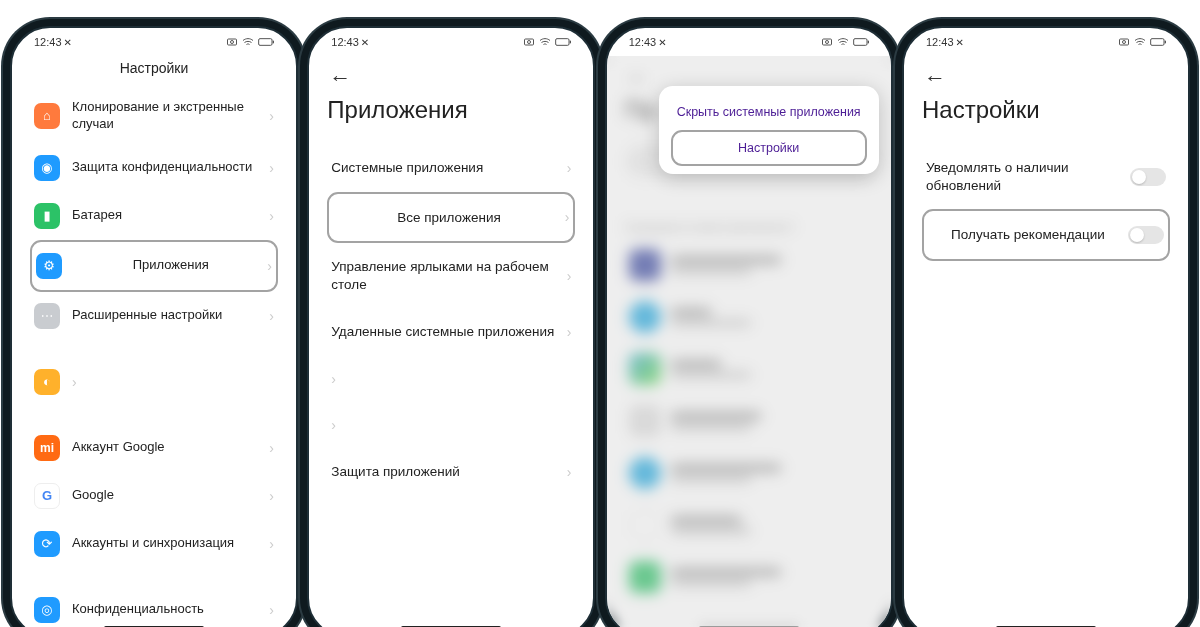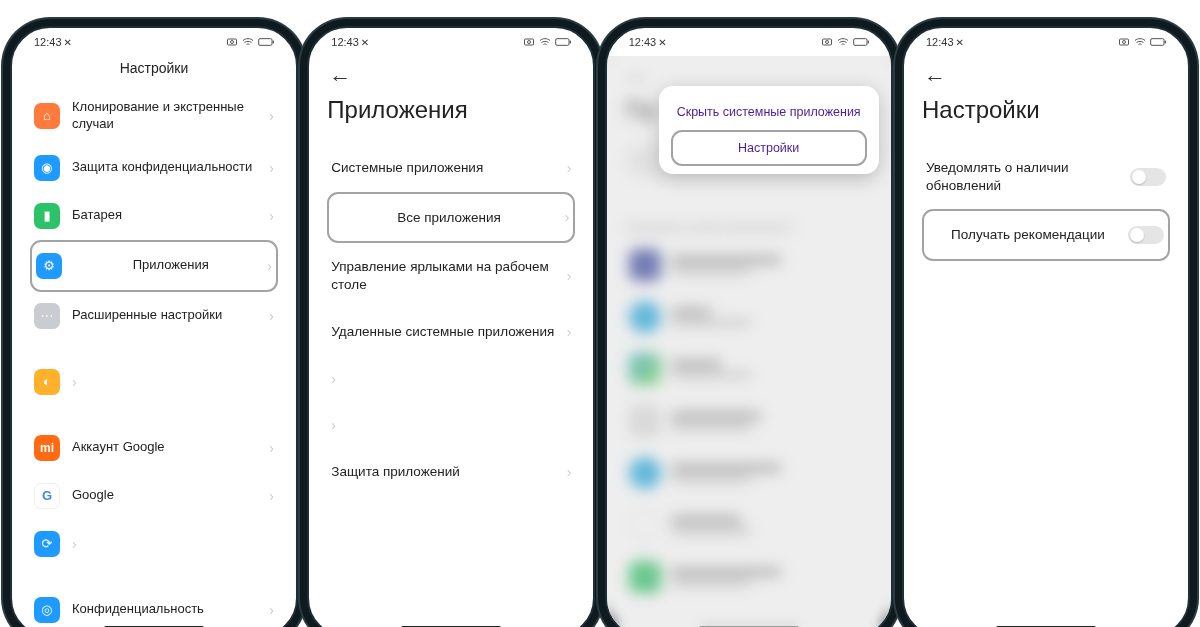--- a/index.html
+++ b/index.html
@@ -152,20 +152,21 @@
       <div class="label">Аккаунт Google</div>
       <div class="chev">›</div>
     </div>
     <div class="row">
       <div class="icon" style="background:#fff;border:1px solid #eee;color:#4285f4;font-weight:bold">G</div>
       <div class="label">Google</div>
       <div class="chev">›</div>
     </div>
     <div class="row">
       <div class="icon" style="background:#1f9bff">⟳</div>
+      <div class="label">Аккаунты и синхронизация</div>
       <div class="chev">›</div>
     </div>
 
     <div class="gap"></div>
     <div class="row">
       <div class="icon" style="background:#1f9bff">◎</div>
       <div class="label">Конфиденциальность</div>
       <div class="chev">›</div>
     </div>
 

